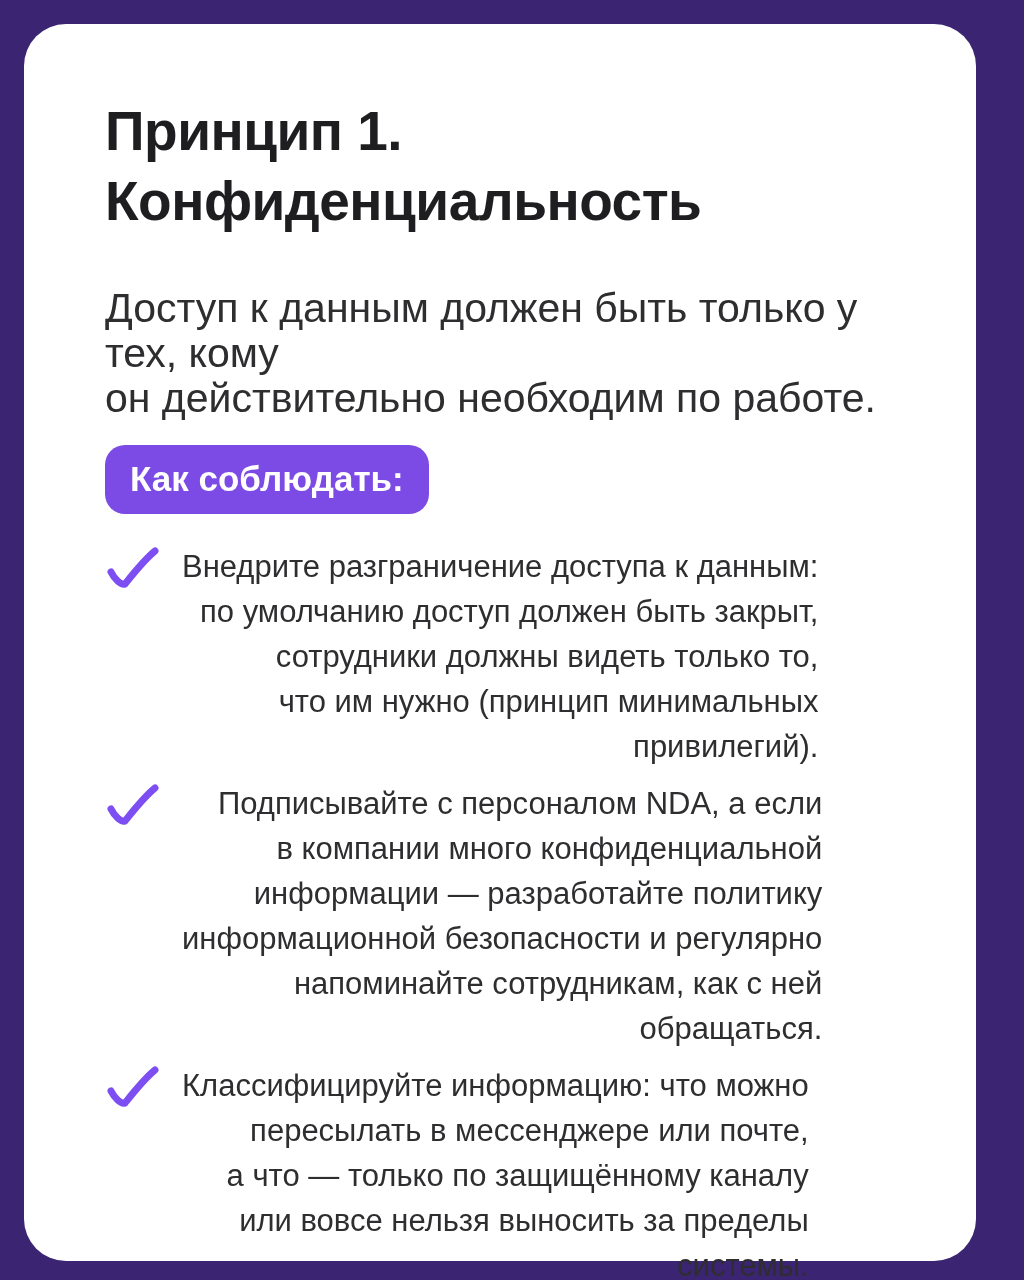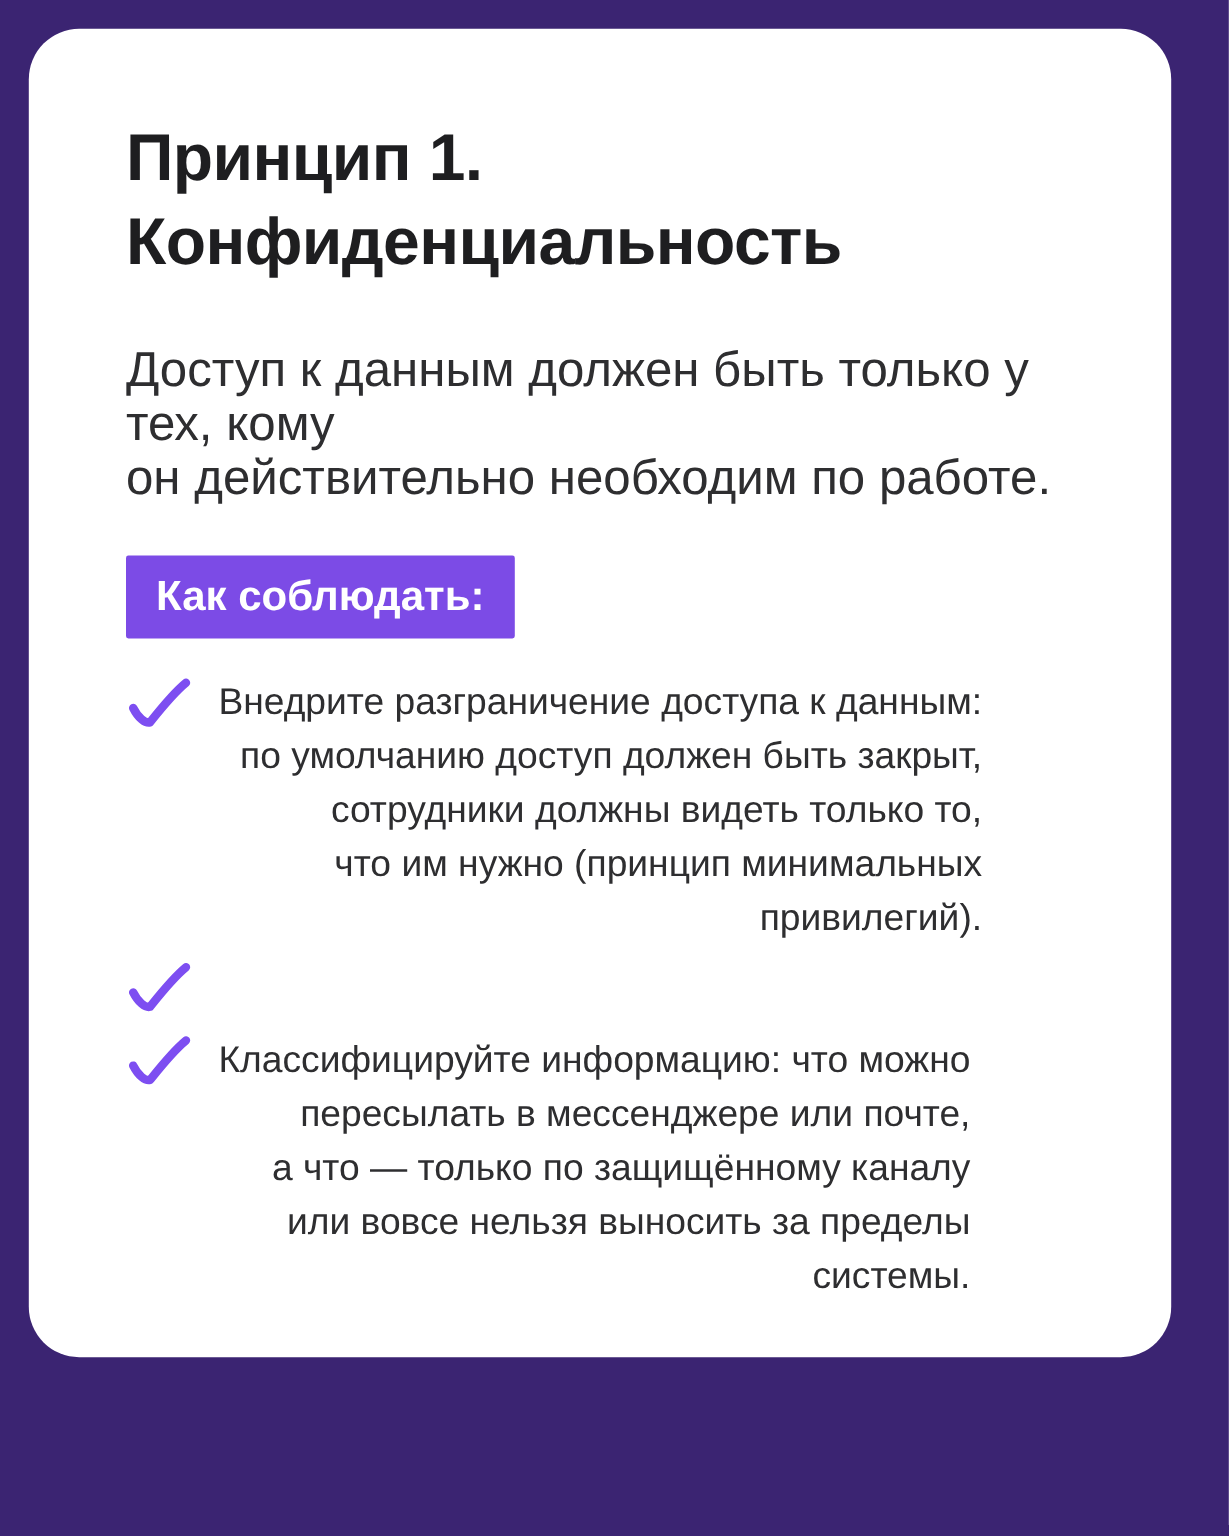--- a/index.html
+++ b/index.html
@@ -12,21 +12,21 @@
     background: #3B2472;
     position: relative;
     font-family: "Liberation Sans", sans-serif;
     overflow: hidden;
   }
   .card {
     position: absolute;
     left: 24px;
     top: 24px;
     width: 952px;
-    height: 1107px;
+    height: 1237px;
     background: #FFFFFF;
     border-radius: 42px;
     box-sizing: border-box;
     padding: 72px 56px 0 81px;
   }
   .title {
     margin: 0;
     font-size: 55px;
     line-height: 70px;
     font-weight: 700;
@@ -37,28 +37,28 @@
   .subtitle {
     margin: 50px 0 0 0;
     font-size: 41px;
     line-height: 45px;
     font-weight: 400;
     color: #2E2E30;
     white-space: pre-line;
   }
   .badge {
     display: inline-block;
-    margin-top: 42px;
+    margin-top: 24px;
     background: #7C4BE6;
     color: #FFFFFF;
     font-size: 35px;
     line-height: 42px;
     font-weight: 600;
     padding: 13px 25px 14px 25px;
-    border-radius: 2px;
+    border-radius: 20px;
   }
   .checklist {
     margin-top: 30px;
     display: flex;
     flex-direction: column;
     gap: 12px;
     text-align: right;
   }
   .check-item {
     display: flex;
@@ -106,20 +106,26 @@
 что им нужно (принцип минимальных
 привилегий).</span>
   </div>
 
   <div class="check-item">
     <span class="check-icon-box">
       <svg width="56" height="46" viewBox="0 0 56 46" fill="none" xmlns="http://www.w3.org/2000/svg">
         <path d="M6 25 C10 33, 16 38, 20 37 C28 27, 39 13, 50 4" stroke="#7D4EF1" stroke-width="7" stroke-linecap="round" stroke-linejoin="round" fill="none"></path>
       </svg>
     </span>
+    <span class="check-item-text">Подписывайте с персоналом NDA, а если
+в компании много конфиденциальной
+информации — разработайте политику
+информационной безопасности и регулярно
+напоминайте сотрудникам, как с ней
+обращаться.</span>
   </div>
 
   <div class="check-item">
     <span class="check-icon-box">
       <svg width="56" height="46" viewBox="0 0 56 46" fill="none" xmlns="http://www.w3.org/2000/svg">
         <path d="M6 25 C10 33, 16 38, 20 37 C28 27, 39 13, 50 4" stroke="#7D4EF1" stroke-width="7" stroke-linecap="round" stroke-linejoin="round" fill="none"></path>
       </svg>
     </span>
     <span class="check-item-text">Классифицируйте информацию: что можно
 пересылать в мессенджере или почте,

